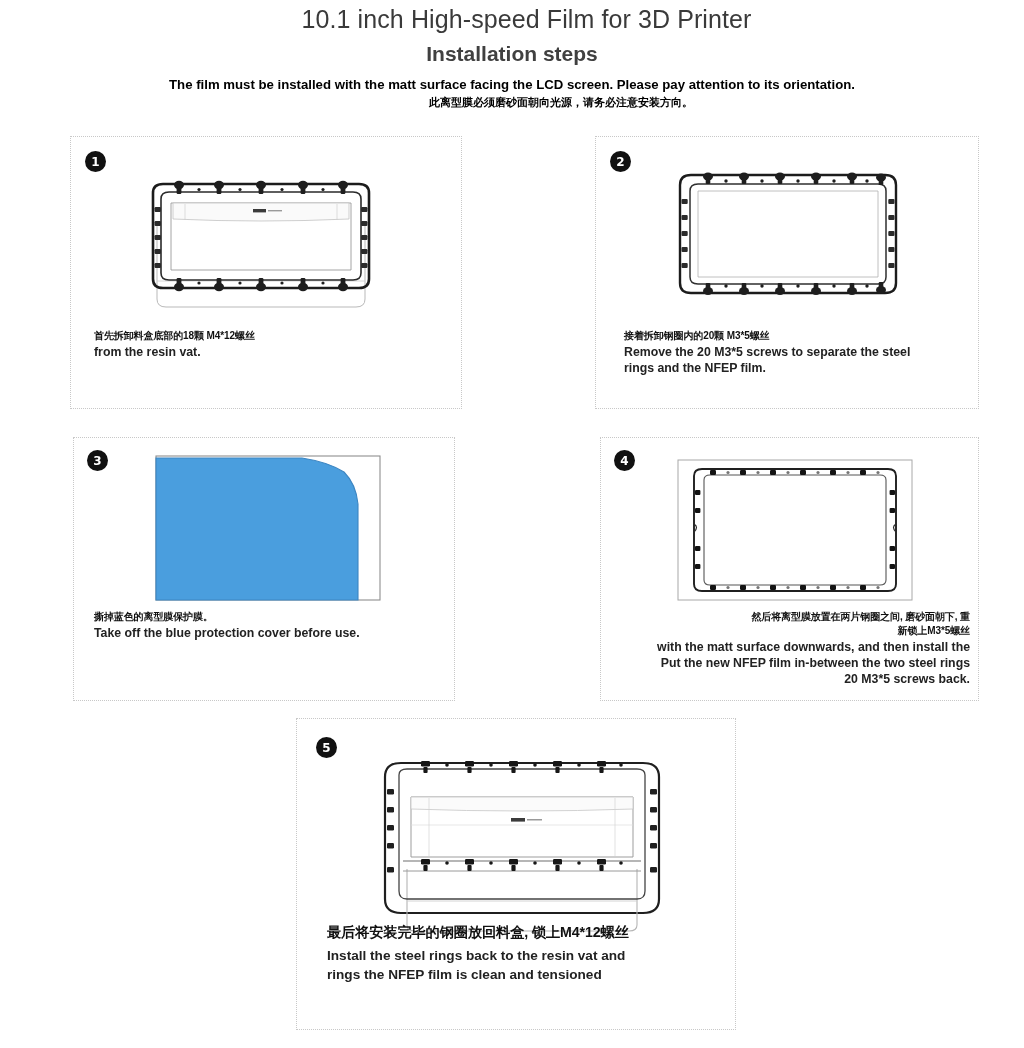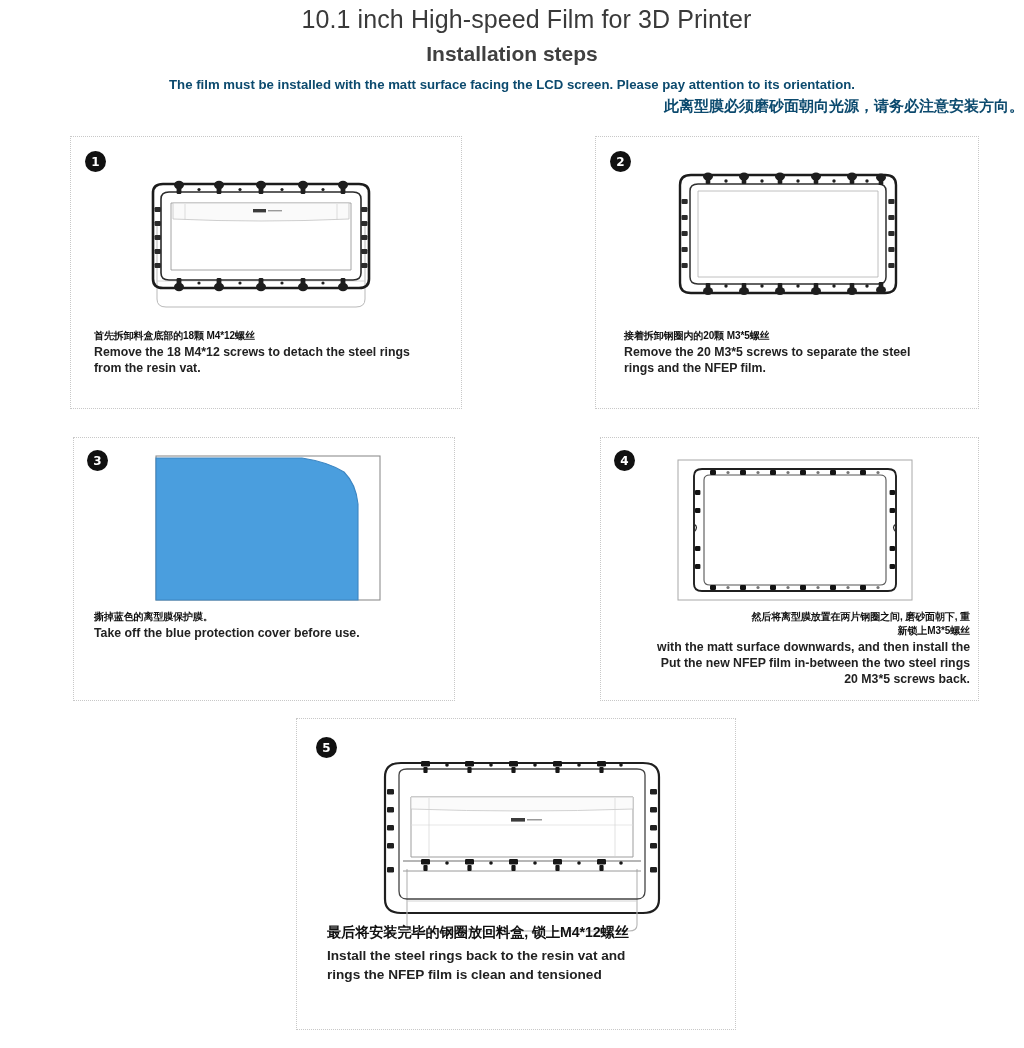--- a/index.html
+++ b/index.html
@@ -28,27 +28,27 @@
   .title-sub {
     text-align: center;
     font-size: 21px;
     font-weight: bold;
     color: #404040;
     margin-top: 6px;
     line-height: 1.2;
   }
   .notice {
     text-align: center;
-    color: #0c4a6e;
+    color: #000000;
     font-weight: bold;
     font-size: 13.2px;
     line-height: 1.45;
     margin-top: 9px;
   }
-  .notice .cn { display: block; text-align: right; padding-left: 98px; font-size: 15px; }
+  .notice .cn { display: block; text-align: center; padding-left: 98px; font-size: 11px; }
 
   
   .panel {
     position: absolute;
     border: 1px dotted #c8c8c8;
     background: #fff;
   }
   .badge {
     position: absolute;
     width: 21px; height: 21px;
@@ -211,21 +211,20 @@
         <rect x="220" y="72" width="6.5" height="5" rx="1.2"></rect>
         <rect x="220" y="86" width="6.5" height="5" rx="1.2"></rect>
         <rect x="220" y="100" width="6.5" height="5" rx="1.2"></rect>
       </g>
     </svg>
   </div>
 
   <div class="caption" id="cap-1">
     <div class="cap-cn">首先拆卸料盒底部的18颗 M4*12螺丝</div>
     <div class="cap-en">
-      <div>Remove the 18 M4*12 screws to detach the steel rings</div>
       <div>from the resin vat.</div>
     </div>
   </div>
 </div>
 
 <div class="panel" id="panel-2">
   <div class="badge">2</div>
 
   <div class="figure" id="fig-2">
     <svg viewBox="0 0 240 150" width="240" height="150">

